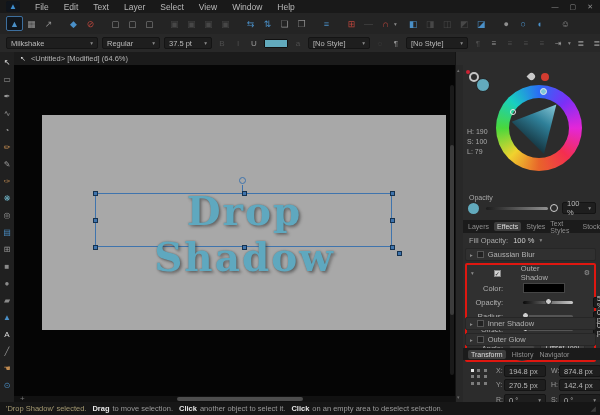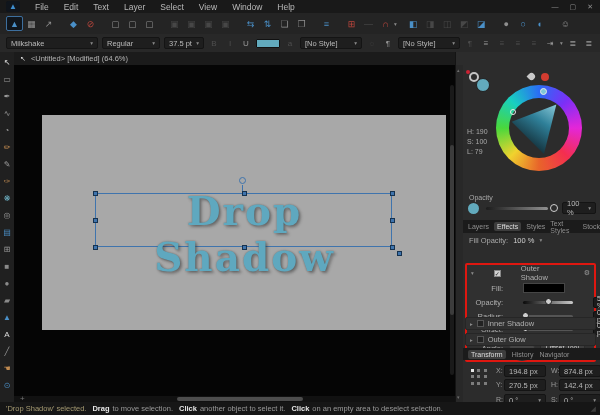--- a/index.html
+++ b/index.html
@@ -252,21 +252,21 @@
 
   <div class="contextbar abs">
     <span class="dd" style="width:92px">
       <span>Milkshake</span>
       <span class="caret">▾</span>
     </span>
     <span class="dd" style="width:58px">
       <span>Regular</span>
       <span class="caret">▾</span>
     </span>
-    <span class="dd" style="width:40px">
+    <span class="dd" style="width:48px">
       <span>37.5 pt</span>
       <span class="caret">▾</span>
     </span>
     <span class="cbtn dim">B</span>
     <span class="cbtn dim">I</span>
     <span class="cbtn">U</span>
     <span class="swatch-teal"></span>
     <span class="cbtn dim">a</span>
     <span class="dd" style="width:62px">
       <span>[No Style]</span>
@@ -391,30 +391,35 @@
       <span>Text Styles</span>
       <span>Stock</span>
     </div>
 
     <div class="fillop">
       <span>Fill Opacity:</span>
       <span class="v">100 %</span>
       <span class="caret">▾</span>
     </div>
 
+    <div class="fxrow" style="top:196px">
+      <span class="arrow">▸</span>
+      <span class="cb"></span>
+      <span>Gaussian Blur</span>
+    </div>
 
     <div class="osbox">
       <div class="osrow" style="top:2px">
         <span class="arrow">▾</span>
         <span class="cb on">✓</span>
         <span>Outer Shadow</span>
         <span class="gear">⚙</span>
       </div>
       <div class="osrow" style="top:17px">
-        <span class="oslabel">Fill:</span>
+        <span class="oslabel">Color:</span>
         <span class="fx-swatch"></span>
       </div>
       <div class="osrow" style="top:31px">
         <span class="oslabel">Opacity:</span>
         <span class="track grad">
           <span class="thumb" style="left:22px"></span>
         </span>
         <span class="val" style="width:40px">50 %</span>
       </div>
       <div class="osrow" style="top:45px">

